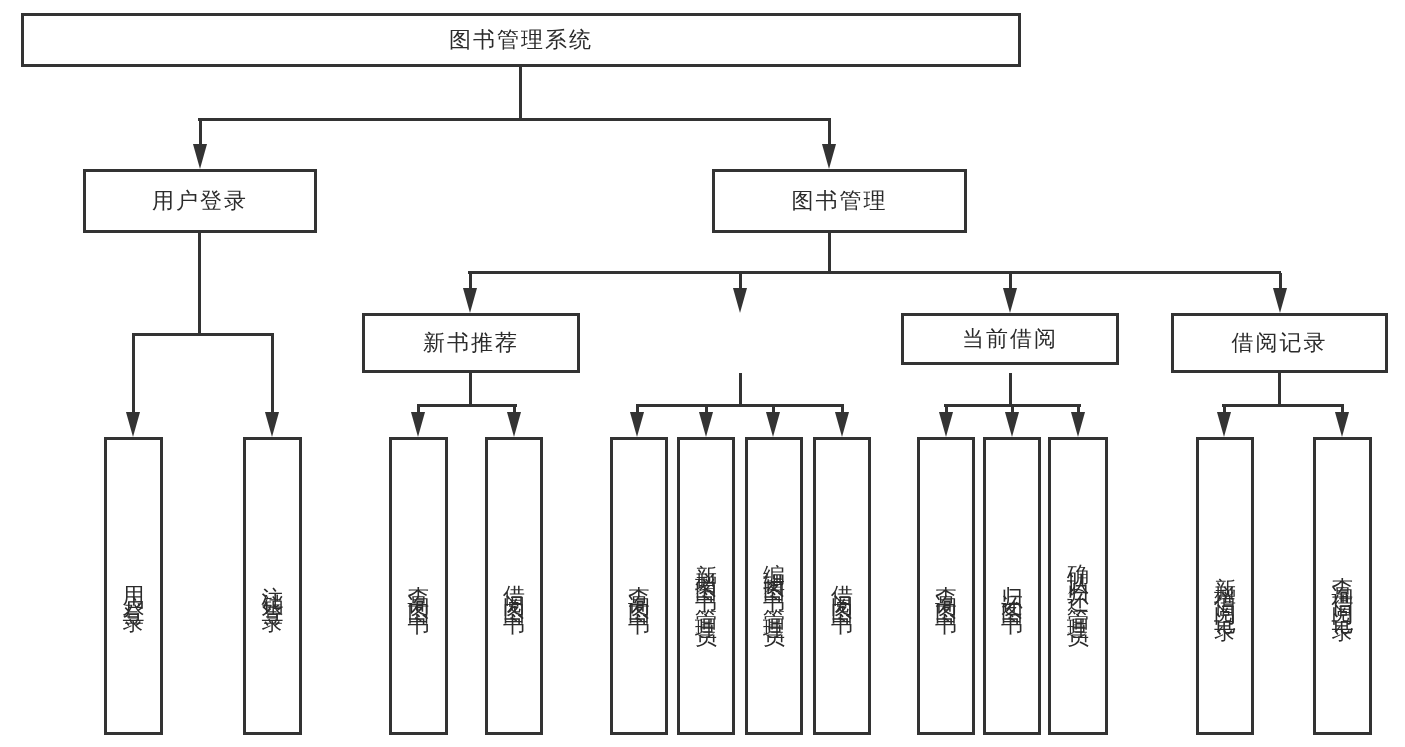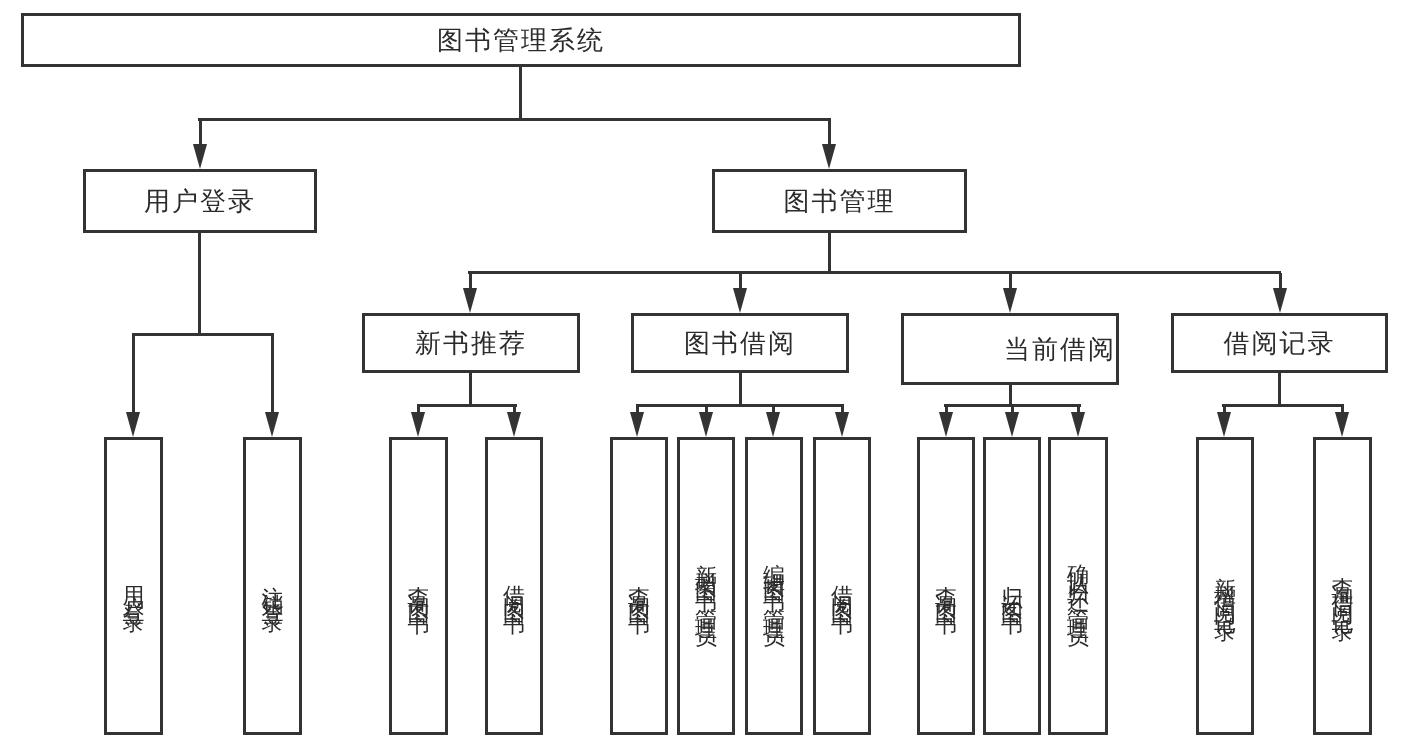--- a/index.html
+++ b/index.html
@@ -17,21 +17,21 @@
   .box {
     position: absolute;
     border: 3px solid #333333;
     background: #ffffff;
     display: flex;
     align-items: center;
     justify-content: center;
     z-index: 2;
   }
   .h-box .label {
-    font-size: 26px;
+    font-size: 22px;
     letter-spacing: 2px;
     white-space: nowrap;
     color: #2b2b2b;
   }
   .v-box .label {
     writing-mode: vertical-lr;
     text-orientation: mixed;
     font-size: 22px;
     line-height: 1;
     letter-spacing: 9px;
@@ -98,24 +98,21 @@
   <div class="vline" style="left:828px; top:233px; height:40px;"></div>
   <div class="hline" style="left:468px; top:271px; width:813px;"></div>
   <div class="arrow" style="left:463px; top:273px; height:40px;"></div>
   <div class="arrow" style="left:733px; top:273px; height:40px;"></div>
   <div class="arrow" style="left:1003px; top:273px; height:40px;"></div>
   <div class="arrow" style="left:1273px; top:273px; height:40px;"></div>
 
   <div class="box h-box" style="left:362px; top:313px; width:218px; height:60px;">
     <span class="label">新书推荐</span>
   </div>
-  <div class="box h-box" style="left:631px; top:313px; width:218px; height:60px;">
-    <span class="label">图书借阅</span>
-  </div>
-  <div class="box h-box" style="left:901px; top:313px; width:218px; height:72px;justify-content:flex-end;">
+  <div class="box h-box" style="left:901px; top:313px; width:218px; height:52px;">
     <span class="label">当前借阅</span>
   </div>
   <div class="box h-box" style="left:1171px; top:313px; width:217px; height:60px;">
     <span class="label">借阅记录</span>
   </div>
 
   <div class="vline" style="left:469px; top:373px; height:33px;"></div>
   <div class="hline" style="left:417px; top:404px; width:100px;"></div>
   <div class="arrow" style="left:411px; top:406px; height:31px;"></div>
   <div class="arrow" style="left:507px; top:406px; height:31px;"></div>

